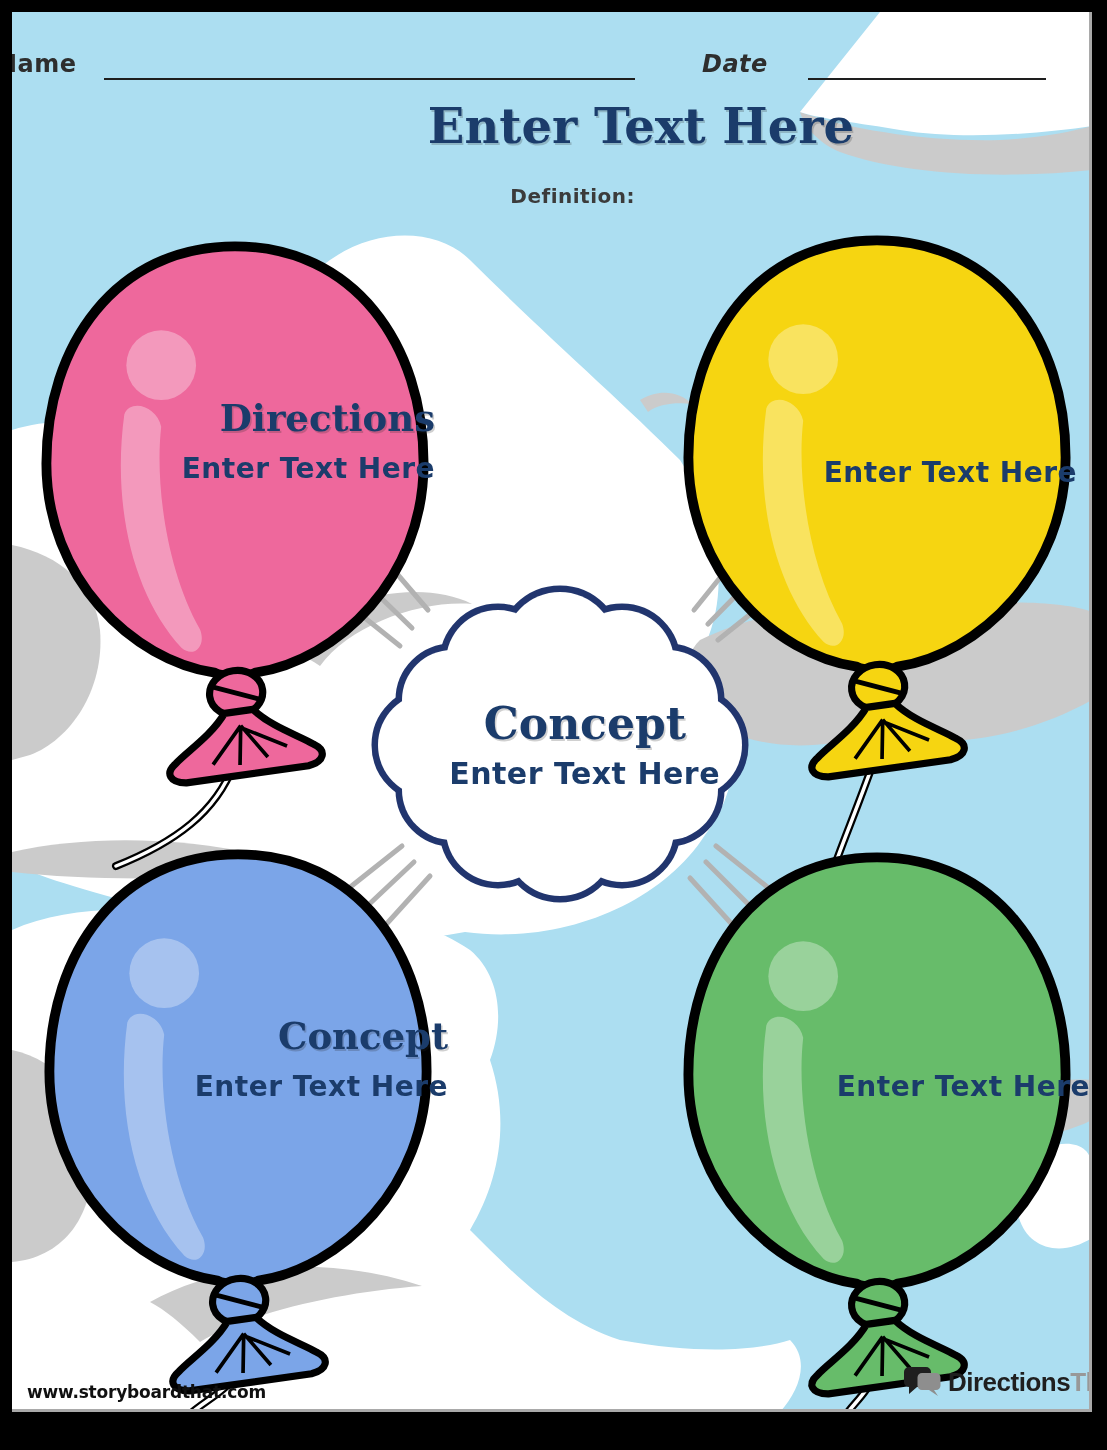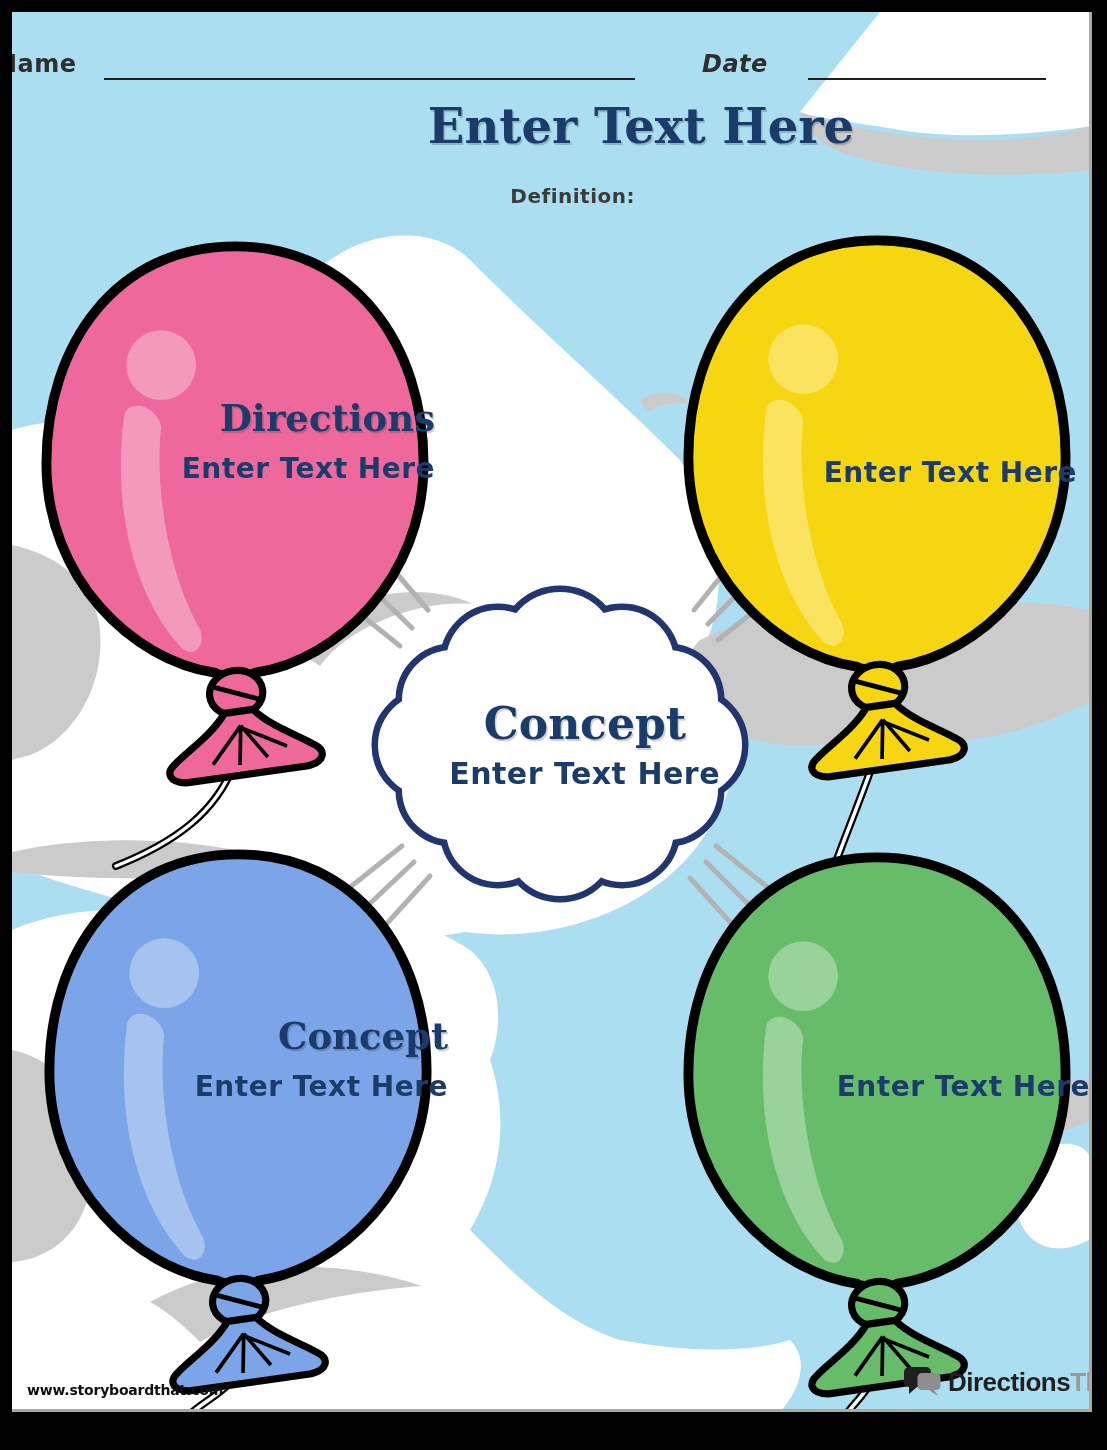--- a/index.html
+++ b/index.html
@@ -26,21 +26,21 @@
   .c-head{left:386px;top:698px;width:300px;font-size:44px;}
   .c-sub{left:400px;top:756px;width:320px;font-size:30px;font-weight:bold;letter-spacing:.5px;}
   .h-def{left:35px;top:396px;width:400px;}
   .s-def{left:35px;top:452px;width:400px;}
   .h-cha{left:677px;top:400px;width:400px;}
   .s-cha{left:677px;top:456px;width:400px;}
   .h-exa{left:38px;top:1014px;width:410px;}
   .s-exa{left:38px;top:1070px;width:410px;}
   .h-non{left:675px;top:1014px;width:415px;}
   .s-non{left:675px;top:1070px;width:415px;}
-  .site{position:absolute;left:27px;top:1382px;z-index:3;font-size:14px;font-weight:bold;
+  .site{position:absolute;left:27px;top:1382px;z-index:3;font-size:17px;font-weight:bold;
         color:#101010;letter-spacing:-.2px;}
   .logo{position:absolute;left:903px;top:1366px;z-index:3;display:flex;align-items:center;gap:5px;}
   .logo-text{font-family:"Liberation Sans",sans-serif;font-weight:bold;font-size:26px;
              letter-spacing:-.5px;color:#1F1F1F;}
   .logo-text .that{color:#989898;}
   .border{position:absolute;background:#000;z-index:10;}
   .b-top{left:0;top:0;width:1107px;height:12px;}
   .b-left{left:0;top:0;width:12px;height:1450px;}
   .b-right{left:1092px;top:0;width:15px;height:1450px;}
   .b-bottom{left:0;top:1412px;width:1107px;height:38px;}

